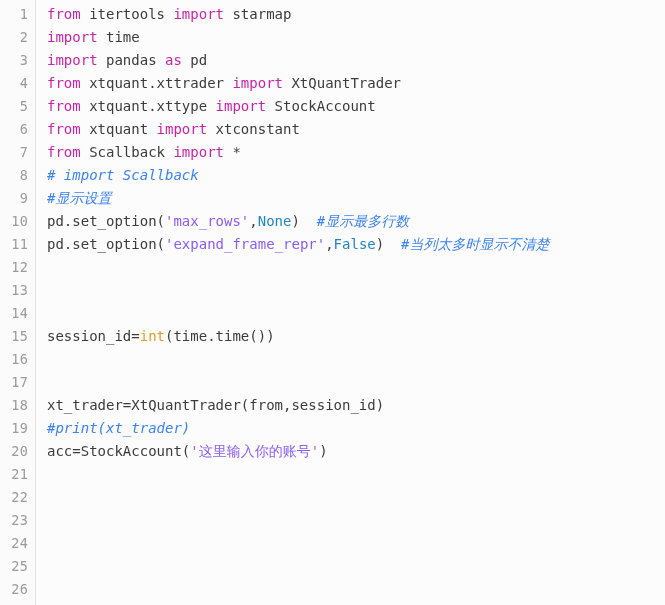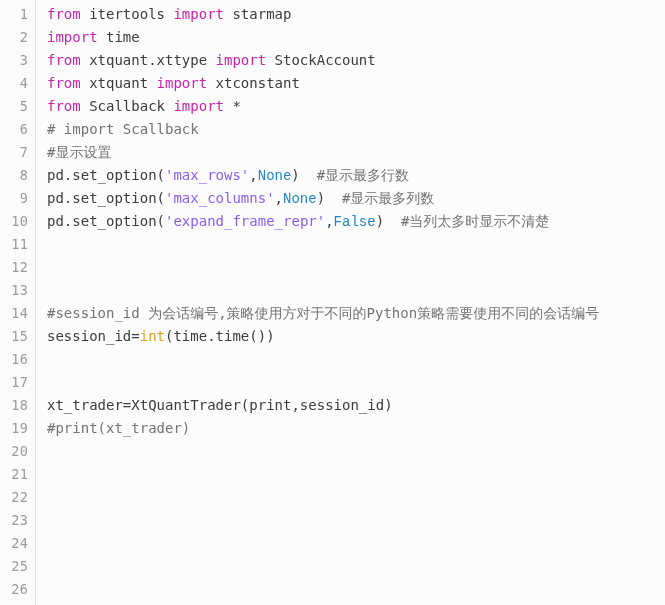--- a/index.html
+++ b/index.html
@@ -61,24 +61,24 @@
     font-size: 14px;
     white-space: pre;
     color: #3c3c3c;
     letter-spacing: 0px;
   }
 
   
   .tok-plain   { color: #3c3c3c; }
   .tok-kw      { color: #cc22aa; }
   .tok-str     { color: #8b5cf6; }
-  .tok-const   { color: #2186c8; font-family: Liberation Mono, monospace; }
+  .tok-const   { color: #2186c8; }
   .tok-builtin { color: #e0a020; margin-top: 24px; }
   .tok-prefix  { color: #d14545; }
-  .tok-comment { color: #737373; }
+  .tok-comment { color: #3b82f6; font-style: italic; }
 </style>
 </head>
 <body>
 
 <div id="editor">
 
   <div id="gutter">
       <div class="gutter-num">1</div>
       <div class="gutter-num">2</div>
       <div class="gutter-num">3</div>
@@ -103,32 +103,33 @@
       <div class="gutter-num">22</div>
       <div class="gutter-num">23</div>
       <div class="gutter-num">24</div>
       <div class="gutter-num">25</div>
       <div class="gutter-num">26</div>
     </div>
 
   <div id="code">
       <div class="code-line"><span class="tok-kw">from</span><span class="tok-plain"> itertools </span><span class="tok-kw">import</span><span class="tok-plain"> starmap</span></div>
       <div class="code-line"><span class="tok-kw">import</span><span class="tok-plain"> time</span></div>
+      <div class="code-line"><span class="tok-kw">import</span><span class="tok-plain"> pandas </span><span class="tok-kw">as</span><span class="tok-plain"> pd</span></div>
+      <div class="code-line"><span class="tok-kw">from</span><span class="tok-plain"> xtquant.xttrader </span><span class="tok-kw">import</span><span class="tok-plain"> XtQuantTrader</span></div>
       <div class="code-line"><span class="tok-kw">from</span><span class="tok-plain"> xtquant.xttype </span><span class="tok-kw">import</span><span class="tok-plain"> StockAccount</span></div>
       <div class="code-line"><span class="tok-kw">from</span><span class="tok-plain"> xtquant </span><span class="tok-kw">import</span><span class="tok-plain"> xtconstant</span></div>
       <div class="code-line"><span class="tok-kw">from</span><span class="tok-plain"> Scallback </span><span class="tok-kw">import</span><span class="tok-plain"> *</span></div>
       <div class="code-line"><span class="tok-comment"># import Scallback</span></div>
       <div class="code-line"><span class="tok-comment">#显示设置</span></div>
       <div class="code-line"><span class="tok-plain">pd.set_option(</span><span class="tok-str">'max_rows'</span><span class="tok-plain">,</span><span class="tok-const">None</span><span class="tok-plain">)  </span><span class="tok-comment">#显示最多行数</span></div>
-      <div class="code-line"><span class="tok-plain">pd.set_option(</span><span class="tok-str">'max_columns'</span><span class="tok-plain">,</span><span class="tok-const">None</span><span class="tok-plain">)  </span><span class="tok-comment">#显示最多列数</span></div>
       <div class="code-line"><span class="tok-plain">pd.set_option(</span><span class="tok-str">'expand_frame_repr'</span><span class="tok-plain">,</span><span class="tok-const">False</span><span class="tok-plain">)  </span><span class="tok-comment">#当列太多时显示不清楚</span></div>
       <div class="code-line">&nbsp;</div>
       <div class="code-line">&nbsp;</div>
       <div class="code-line">&nbsp;</div>
-      <div class="code-line"><span class="tok-comment">#session_id 为会话编号,策略使用方对于不同的Python策略需要使用不同的会话编号</span></div>
       <div class="code-line"><span class="tok-plain">session_id=</span><span class="tok-builtin">int</span><span class="tok-plain">(time.time())</span></div>
       <div class="code-line">&nbsp;</div>
       <div class="code-line">&nbsp;</div>
-      <div class="code-line"><span class="tok-plain">xt_trader=XtQuantTrader(print,session_id)</span></div>
+      <div class="code-line"><span class="tok-plain">xt_trader=XtQuantTrader(from,session_id)</span></div>
       <div class="code-line"><span class="tok-comment">#print(xt_trader)</span></div>
+      <div class="code-line"><span class="tok-plain">acc=StockAccount(</span><span class="tok-str">'这里输入你的账号'</span><span class="tok-plain">)</span></div>
     </div>
 
 </div>
 
 </body></html>

